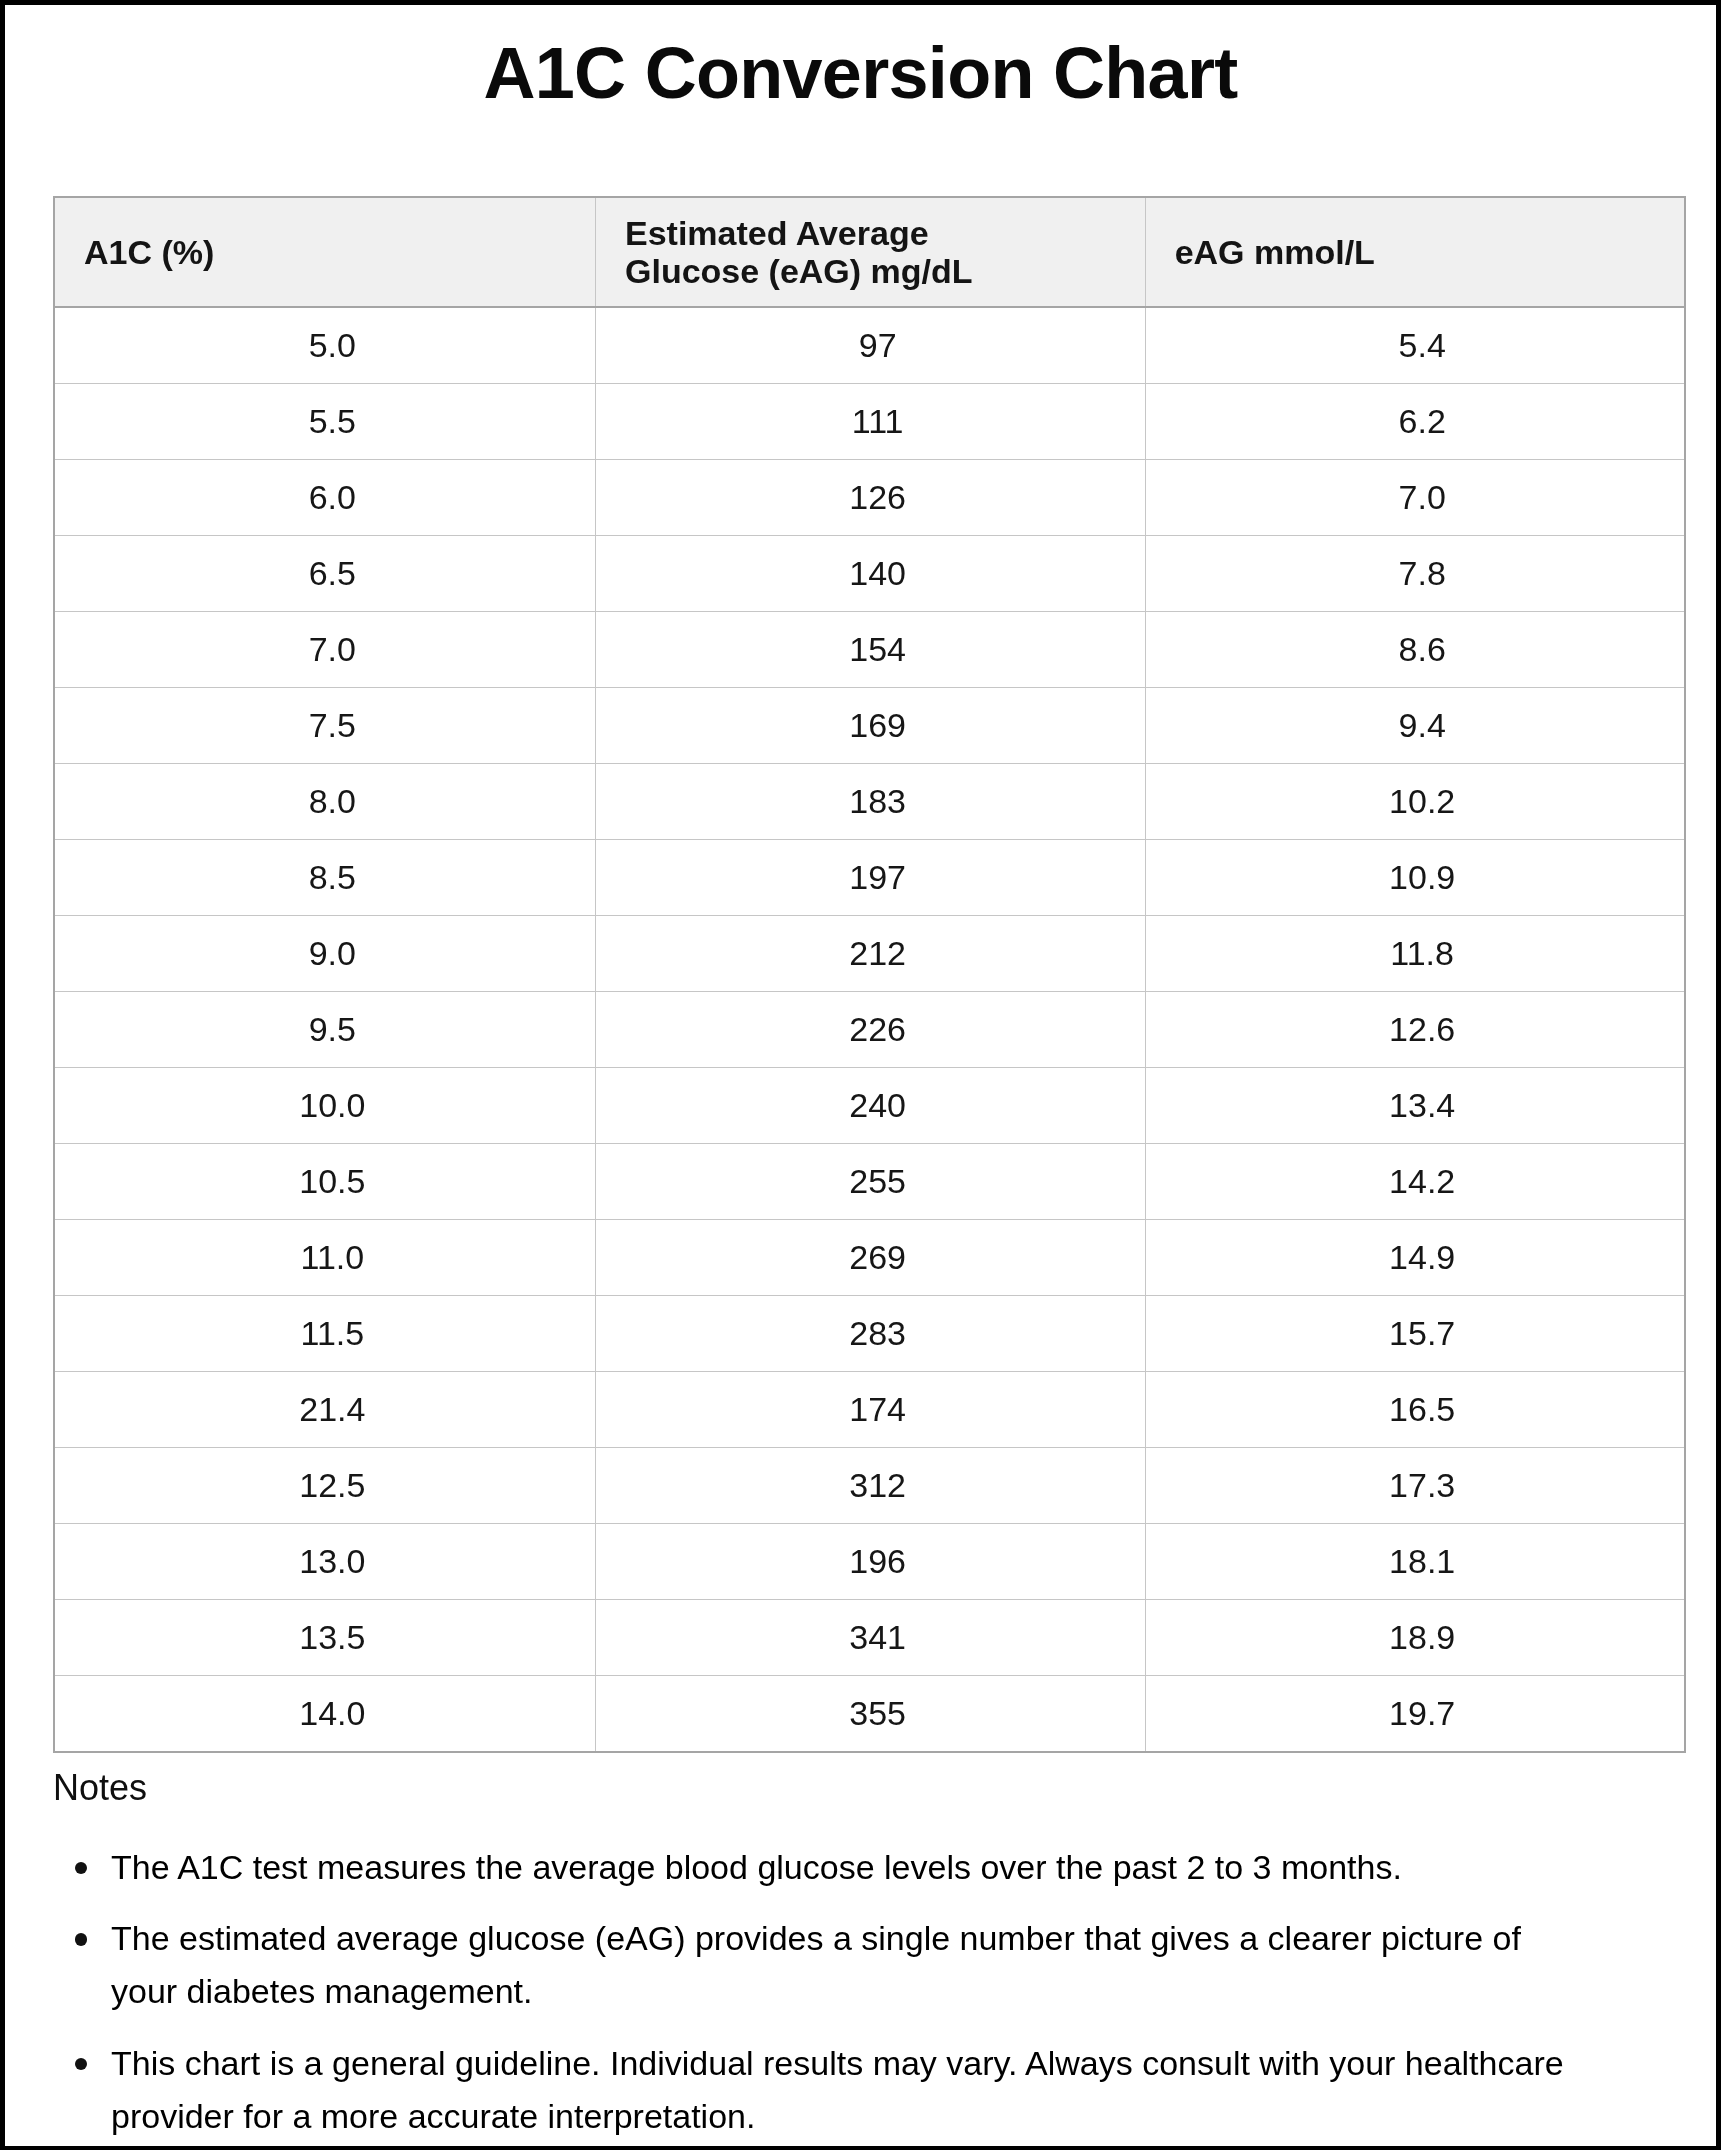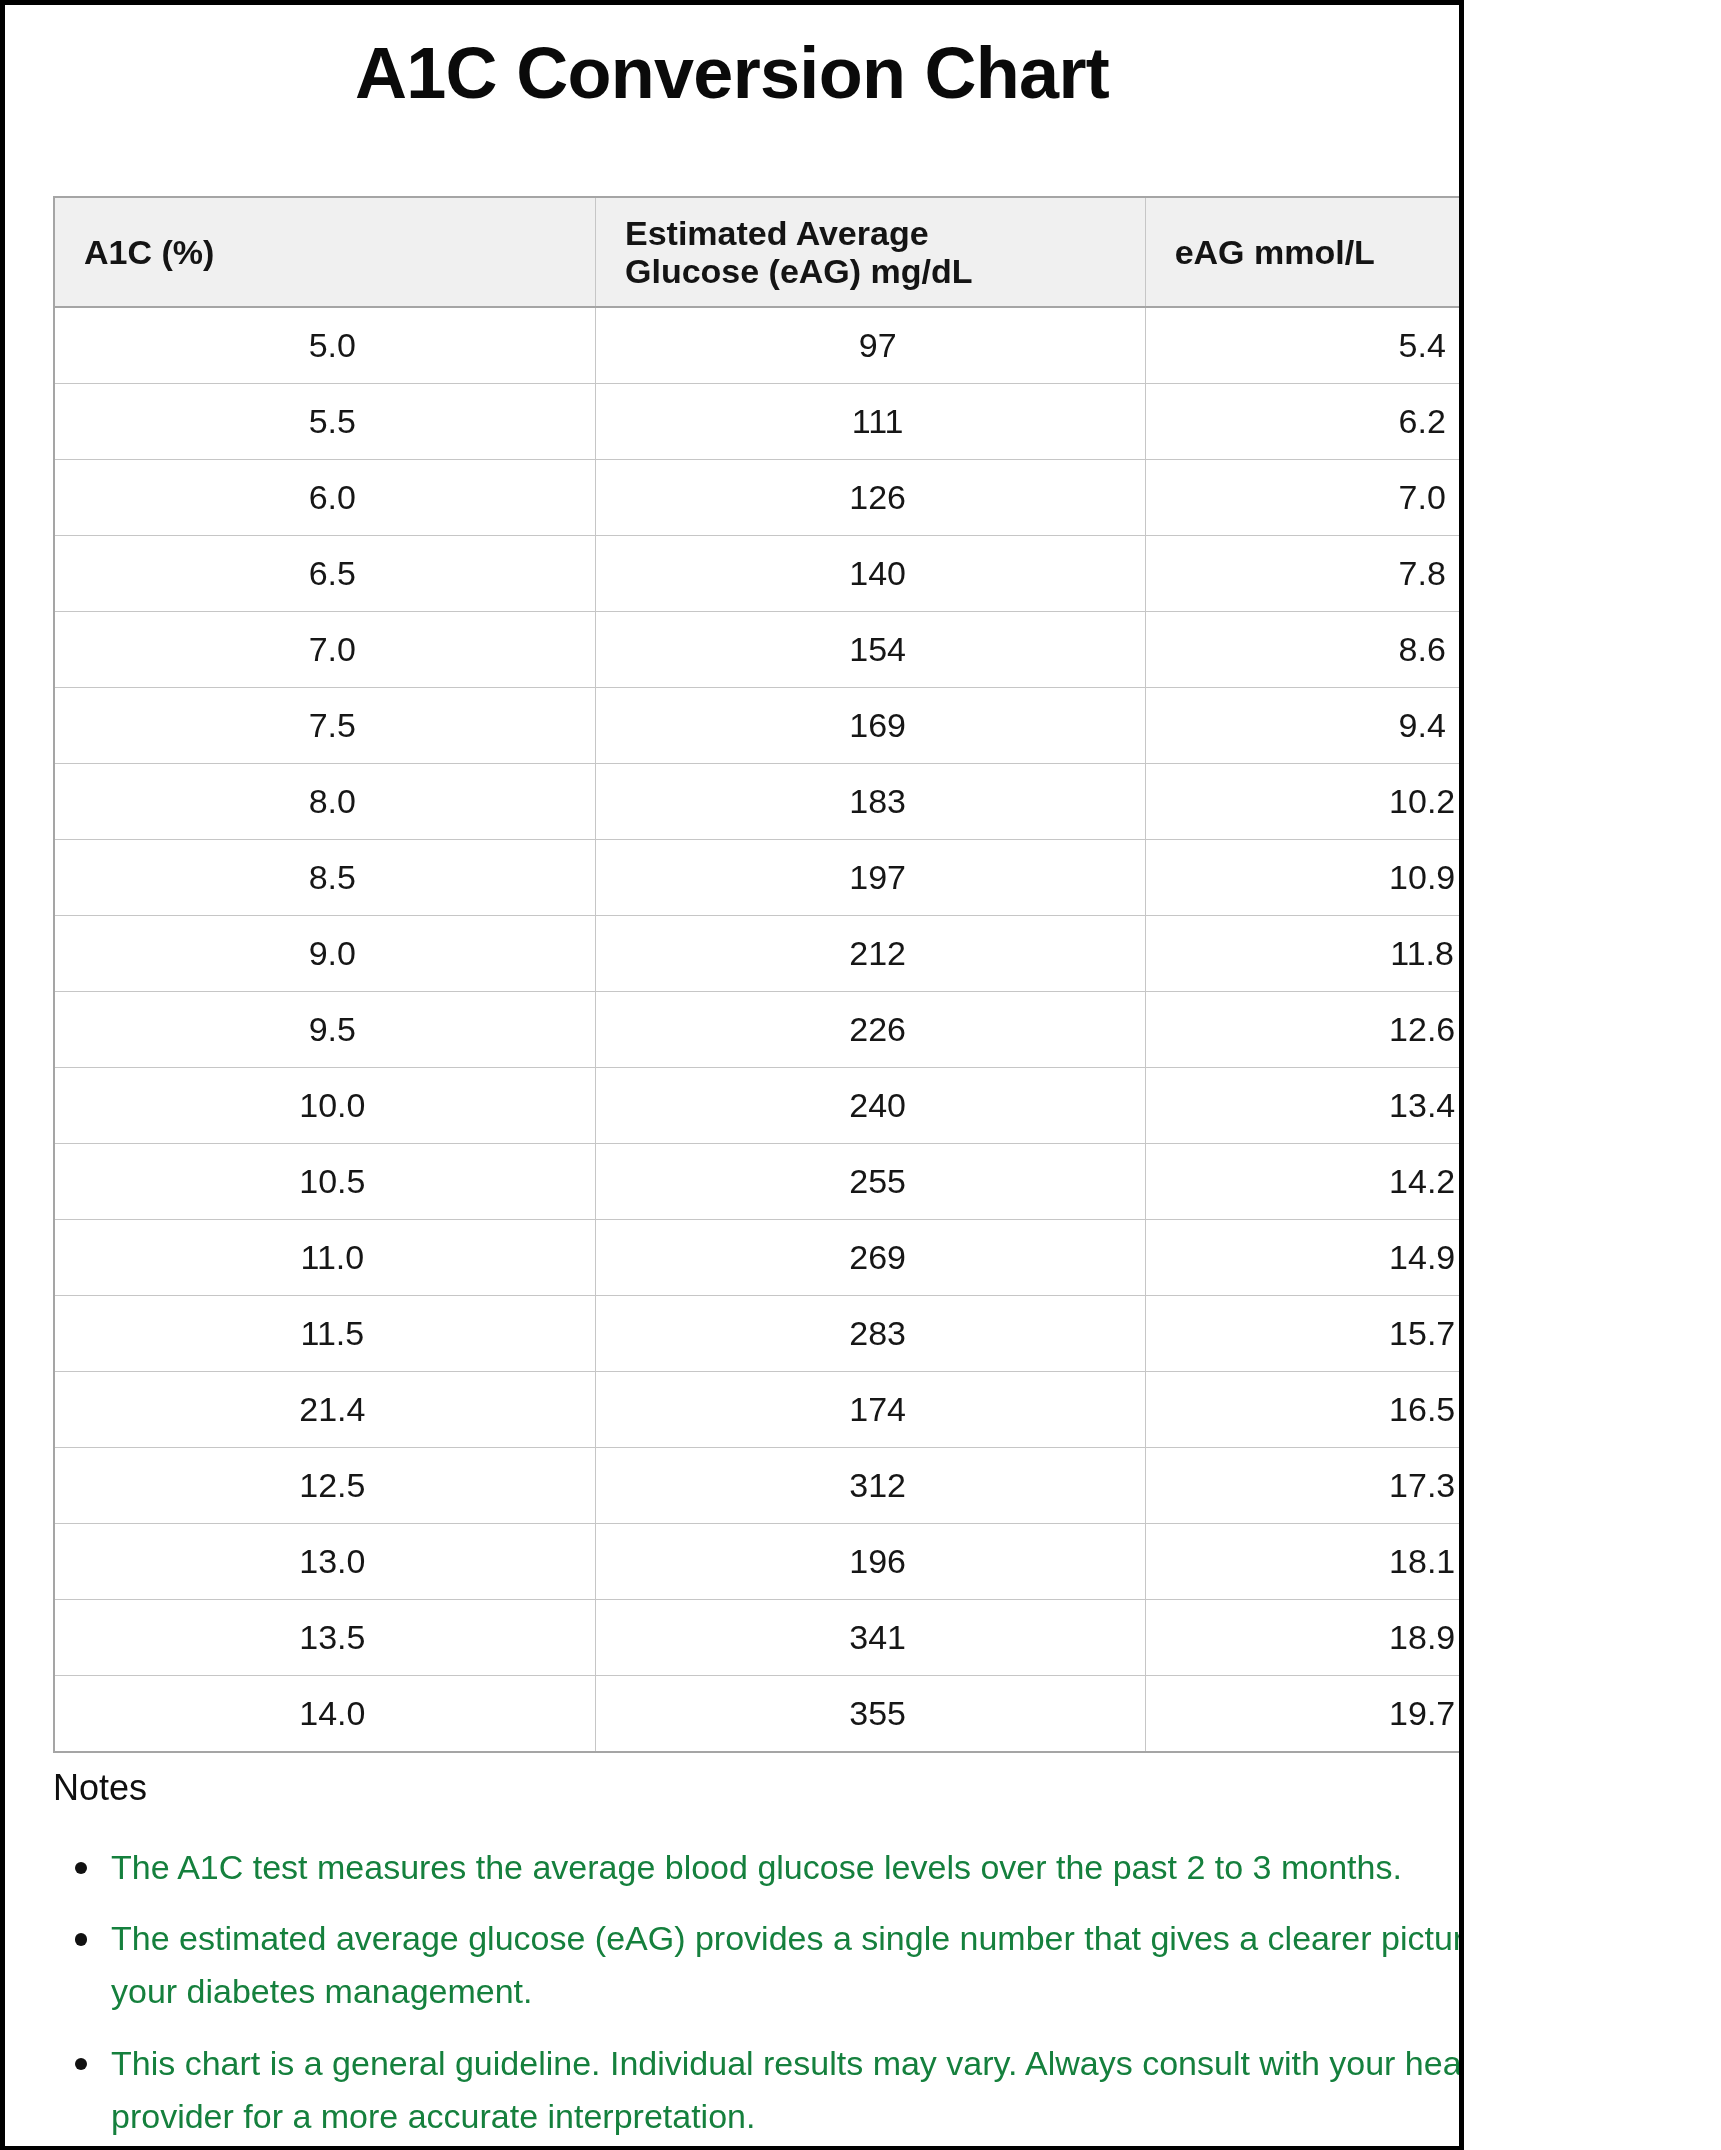--- a/index.html
+++ b/index.html
@@ -3,21 +3,21 @@
 <meta charset="utf-8">
 <style>
   html, body {
     margin: 0;
     padding: 0;
     background: #ffffff;
     font-family: "Liberation Sans", "DejaVu Sans", sans-serif;
   }
   .page {
     position: relative;
-    width: 1464px;
+    width: 1721px;
     height: 2151px;
     box-sizing: border-box;
     border: 5.7px solid #000000;
     background: #ffffff;
     overflow: hidden;
   }
   .title {
     margin: 32px 0 0 0;
     text-align: center;
     font-size: 72px;
@@ -86,21 +86,21 @@
     margin: 29px 0 0 0;
     padding: 0;
     width: 1534px;
   }
   ul.notes-list li {
     position: relative;
     padding-left: 58px;
     margin: 0 0 18.6px 0;
     font-size: 34px;
     line-height: 53px;
-    color: #15803d;
+    color: #000000;
   }
   ul.notes-list li::before {
     content: "";
     position: absolute;
     left: 21.5px;
     top: 21px;
     width: 12.2px;
     height: 12.2px;
     border-radius: 50%;
     background: #111111;

